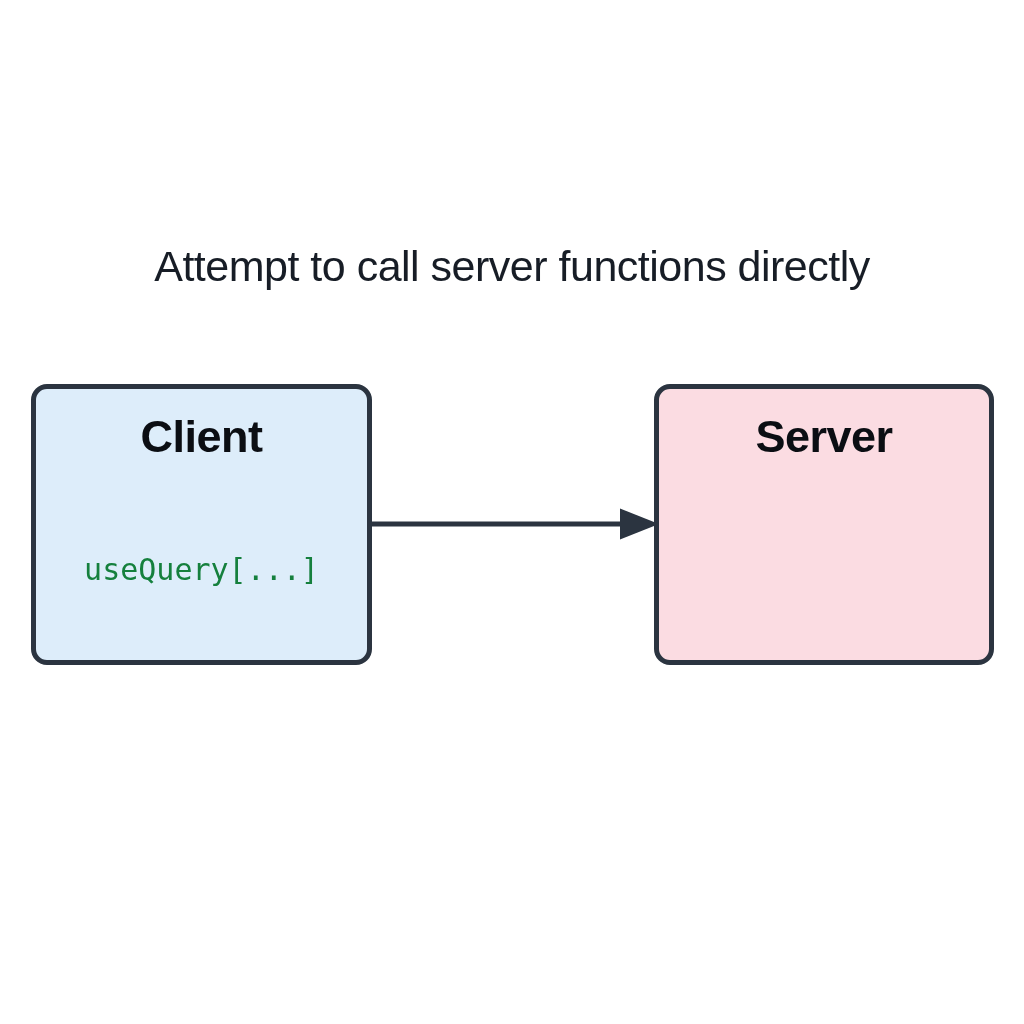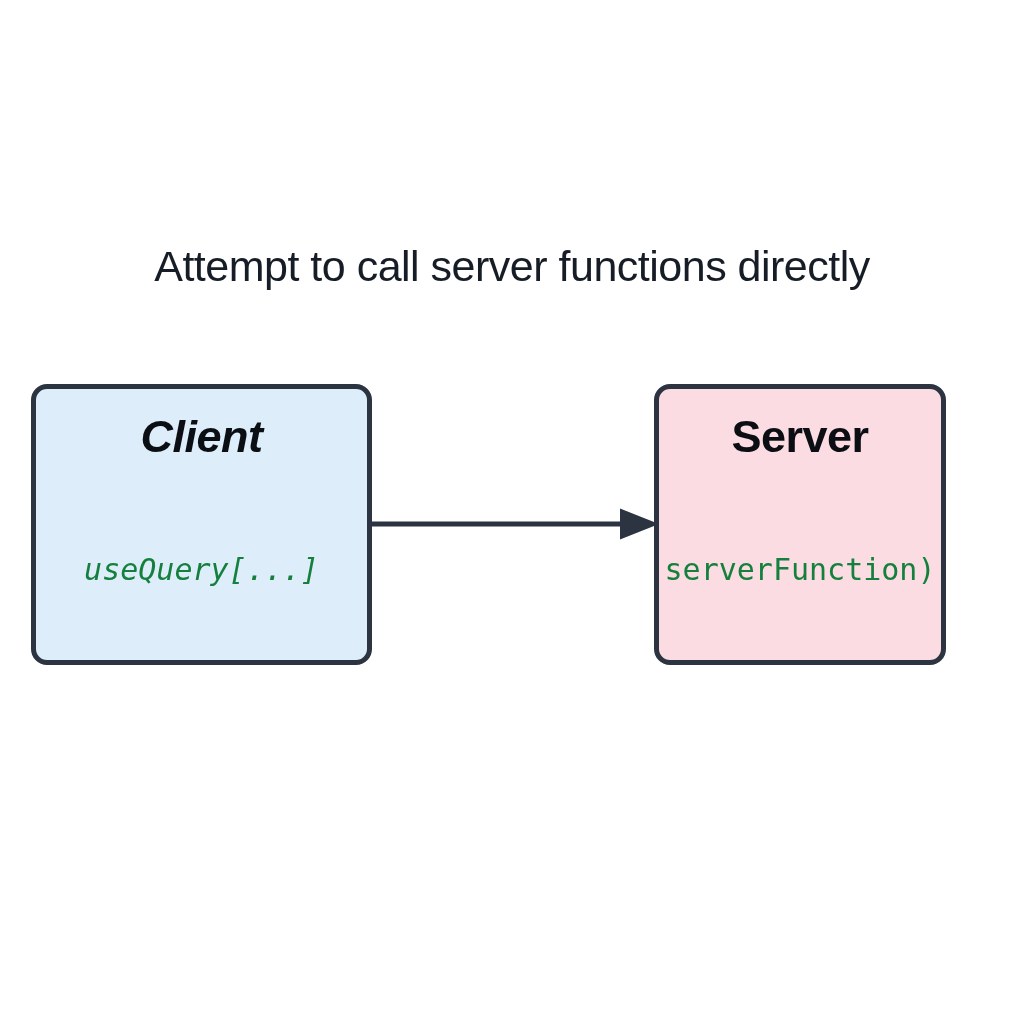--- a/index.html
+++ b/index.html
@@ -24,22 +24,22 @@
     letter-spacing: -0.5px;
     color: #171d26;
   }
   .node {
     position: absolute;
     top: 384px;
     height: 281px;
     border: 5px solid #2b3440;
     border-radius: 16px;
   }
-  .node-client { left: 31px;  width: 341px; background: #ddedfa; font-style: italic; }
-  .node-server { left: 654px; width: 292px; background: #fbdce2; }
+  .node-client { left: 31px;  width: 341px; background: #ddedfa; }
+  .node-server { left: 654px; width: 340px; background: #fbdce2; }
   .node-label {
     position: absolute;
     left: 0; right: 0;
     top: 24px;
     text-align: center;
     font-size: 45px;
     line-height: 48px;
     font-weight: 700;
     letter-spacing: -0.5px;
     color: #0b0e13;
@@ -76,16 +76,15 @@
     <div class="node-code">useQuery[...]</div>
   </div>
 
   <svg class="arrow" viewBox="0 0 292 44" xmlns="http://www.w3.org/2000/svg">
     <line x1="2" y1="22" x2="256" y2="22" stroke="#2b3440" stroke-width="5"></line>
     <polygon points="252,6.5 291,22 252,37.5" fill="#2b3440"></polygon>
   </svg>
 
   <div class="node node-server" style="background-color: rgb(251, 220, 226);">
     <div class="node-label">Server</div>
-    <div class="node-code">serverFunction)</div>
   </div>
 
 </div>
 
 </body></html>

